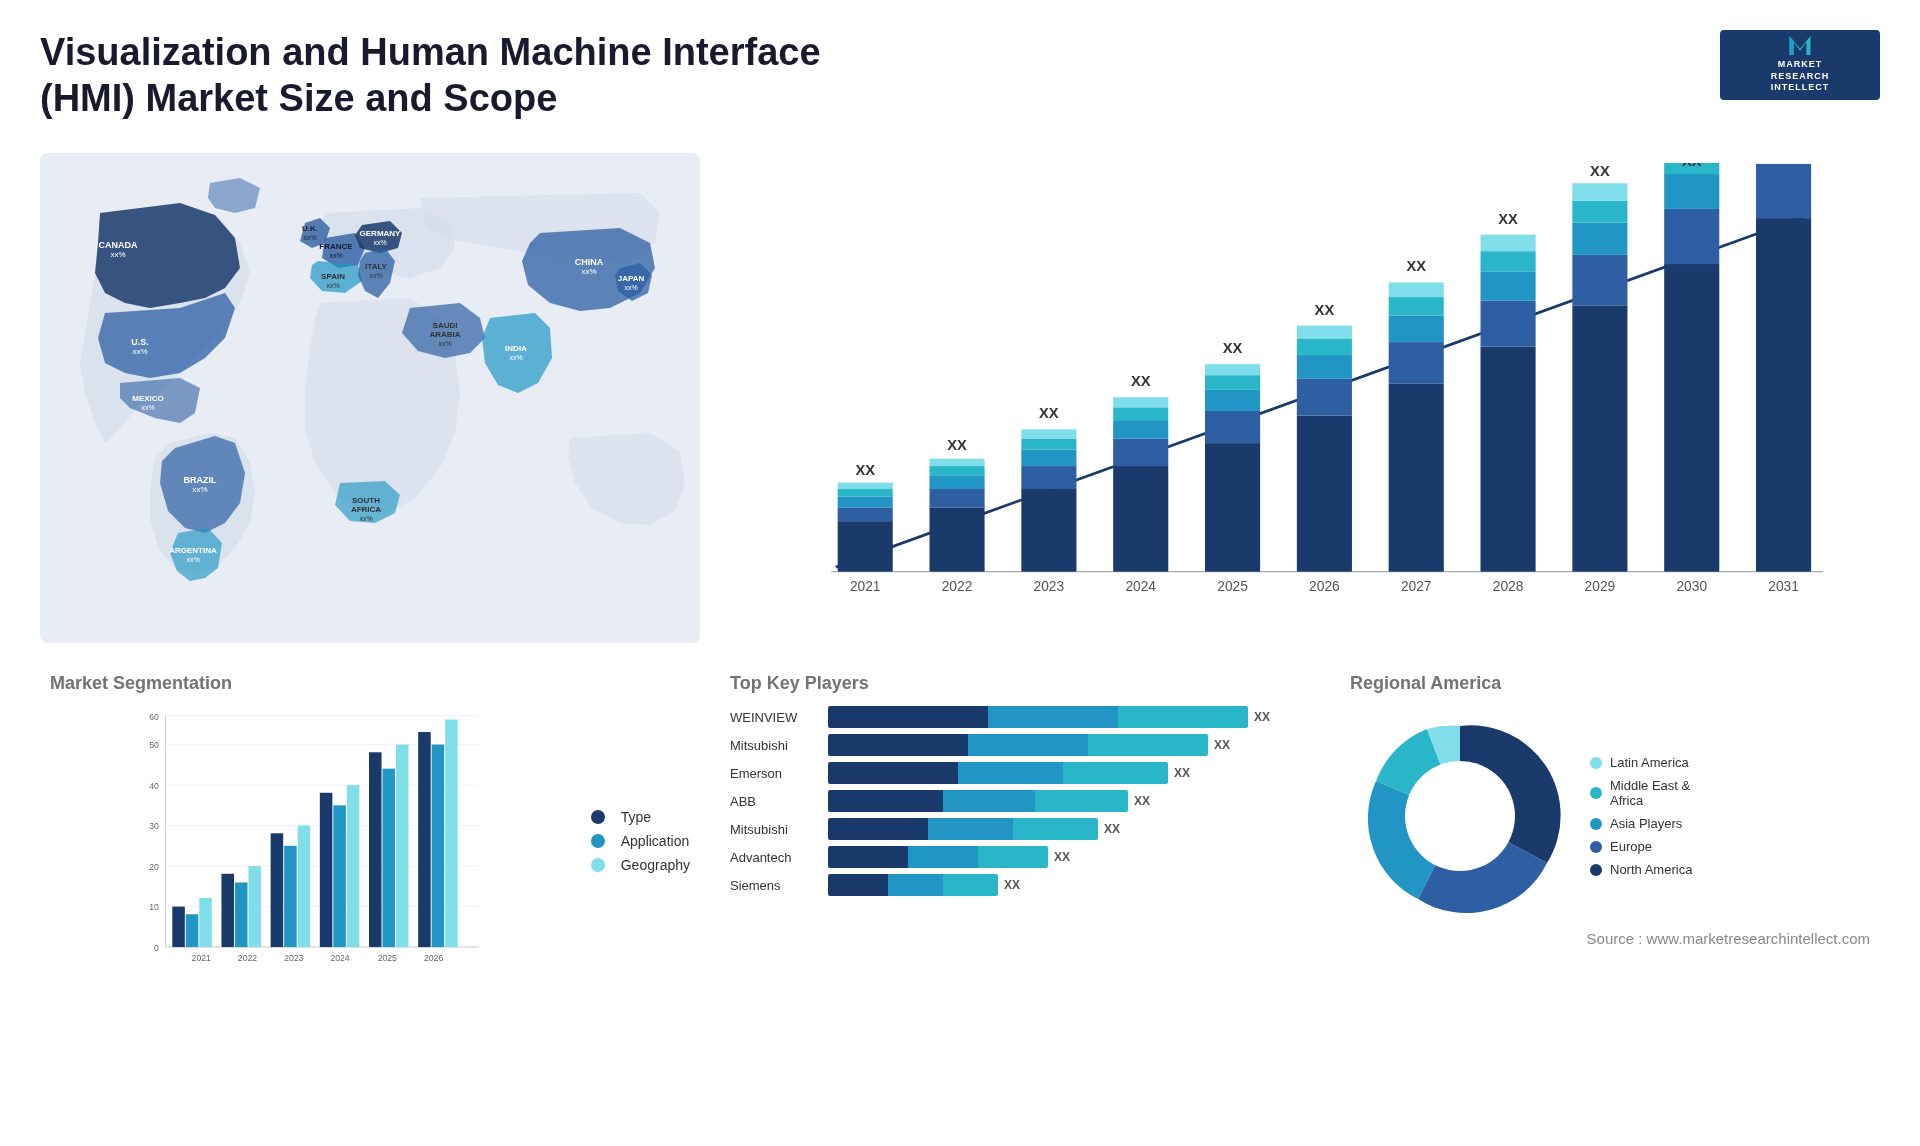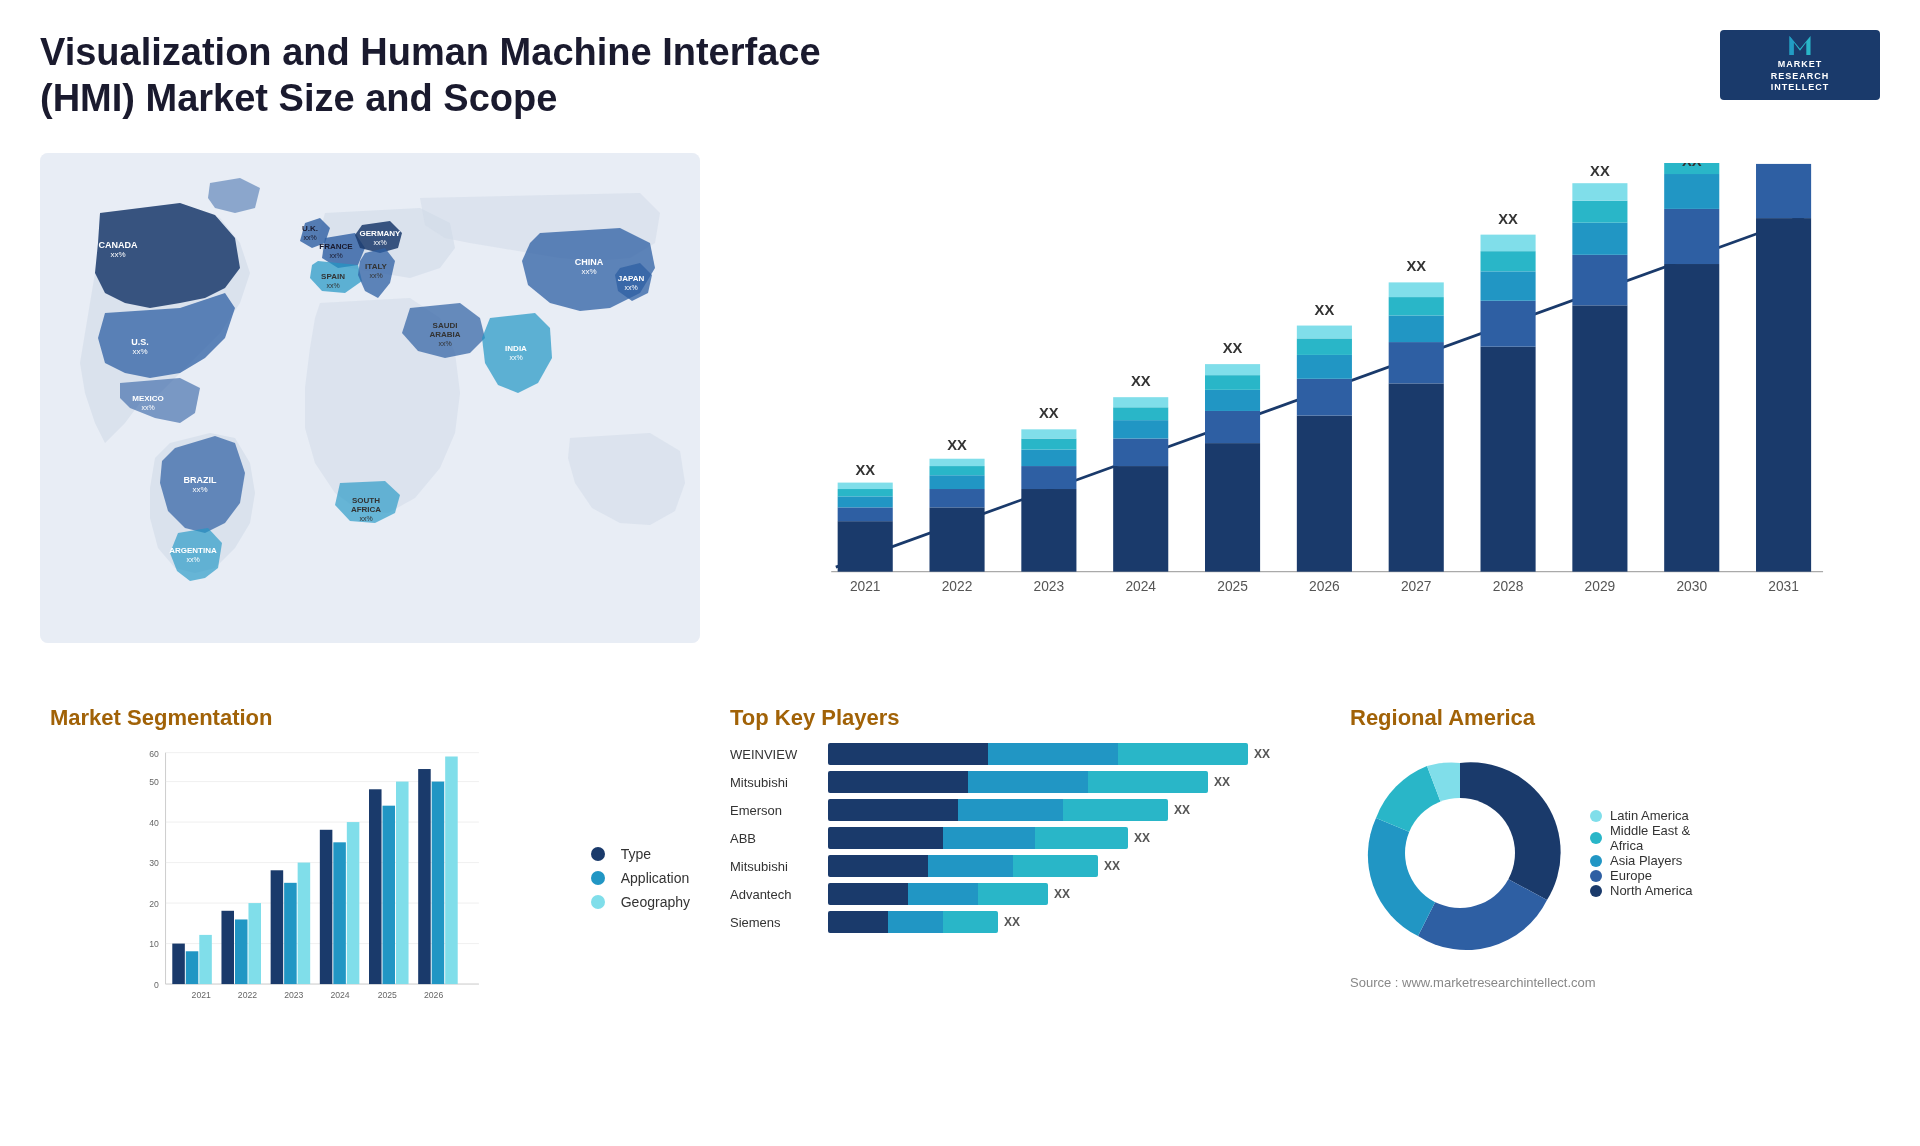--- a/index.html
+++ b/index.html
@@ -106,25 +106,24 @@
       gap: 20px;
       flex: 1;
     }
 
     
     .segmentation-section {
       flex: 0 0 660px;
       padding: 10px;
     }
     .section-title {
-      font-size: 22px;
+      font-size: 18px;
       font-weight: 700;
-      color: #a16207;
+      color: #737373;
       margin-bottom: 12px;
-      margin-top: 32px;
     }
     .segmentation-content {
       display: flex;
       align-items: flex-end;
       gap: 20px;
     }
 
     
     .key-players-section {
       flex: 0 0 600px;
@@ -173,41 +172,42 @@
     }
     .donut-container {
       display: flex;
       align-items: center;
       gap: 20px;
       margin-top: 10px;
     }
     .legend-list {
       display: flex;
       flex-direction: column;
-      gap: 0;
+      gap: 8px;
     }
     .legend-item {
       display: flex;
       align-items: center;
       gap: 8px;
       font-size: 13px;
       color: #333;
     }
     .legend-dot {
       width: 12px;
       height: 12px;
       border-radius: 50%;
       flex-shrink: 0;
     }
 
     
     .source-line {
-      font-size: 13px;
+      font-size: 15px;
       color: #888;
-      margin-top: 12px;
+      text-align: right;
+      margin-top: 4px;
     }
 
     
     .seg-legend {
       display: flex;
       flex-direction: column;
       gap: 8px;
       margin-left: 10px;
       align-self: center;
     }

